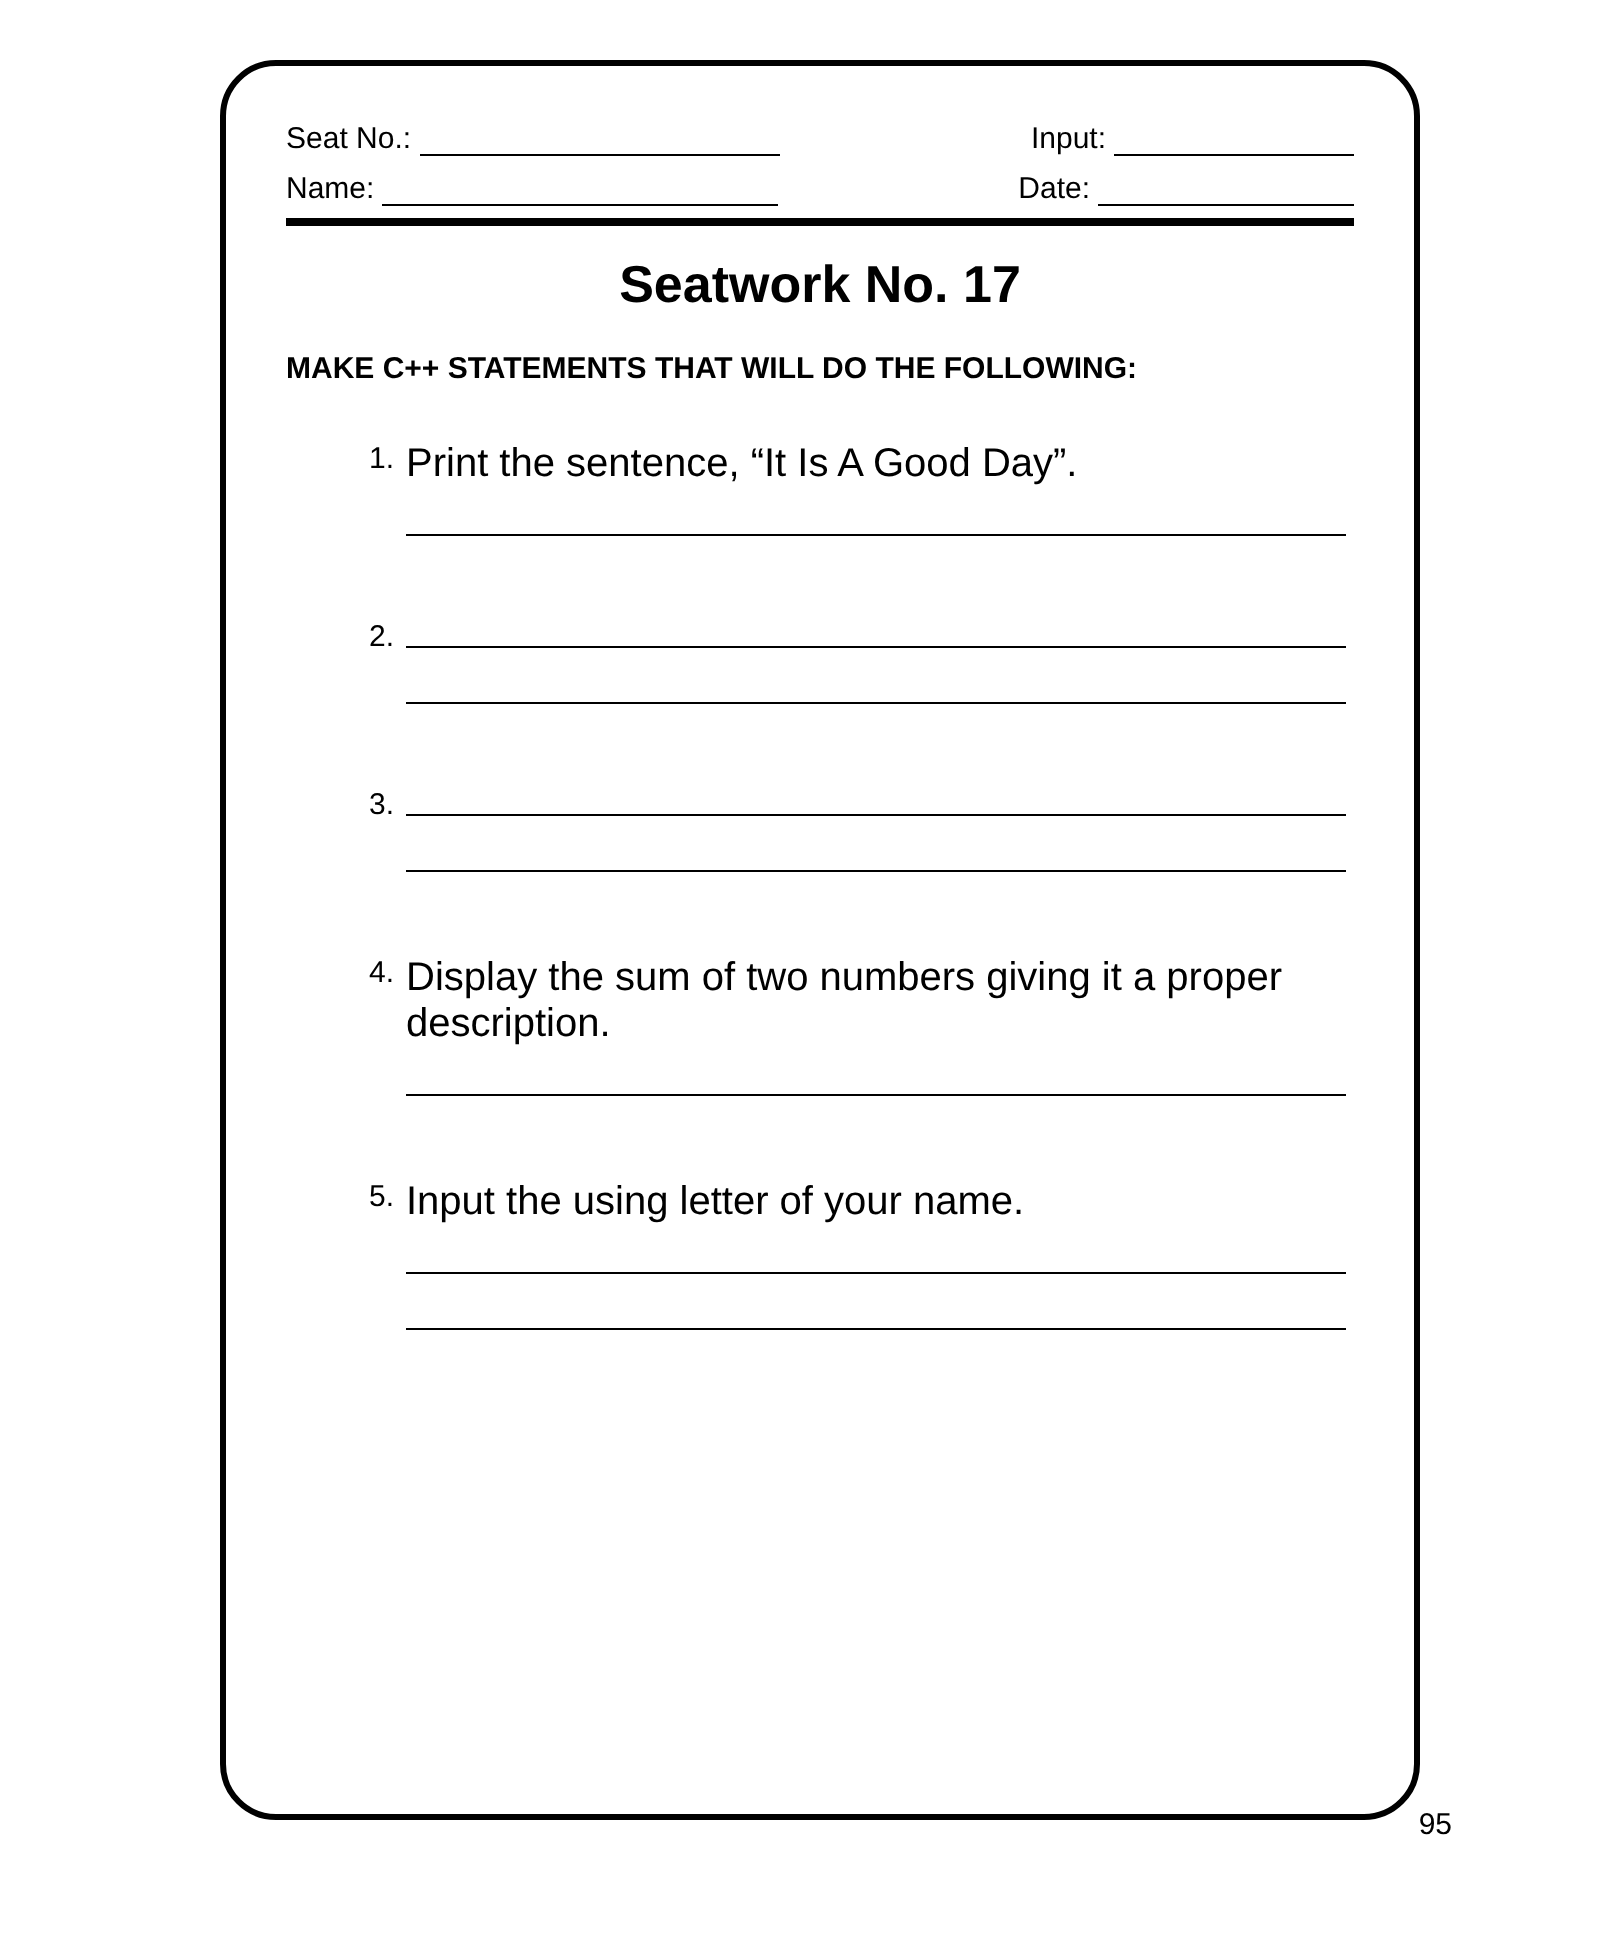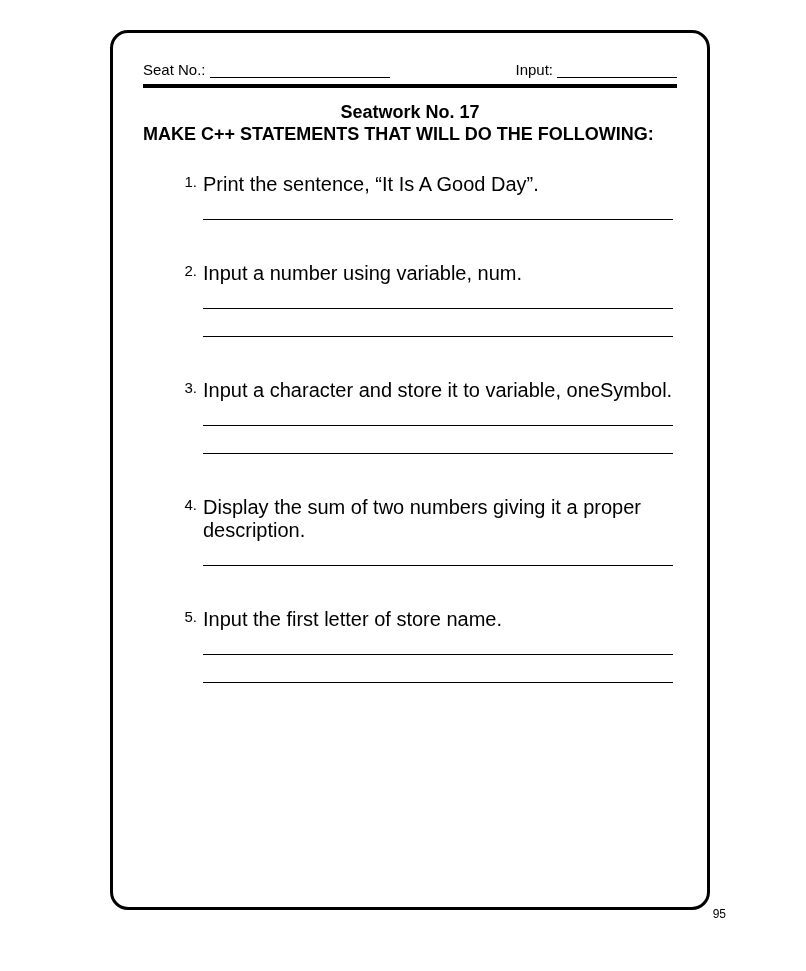--- a/index.html
+++ b/index.html
@@ -10,21 +10,21 @@
       height: 971px;
       position: relative;
     }
     .page-frame {
       position: absolute;
       left: 110px;
       top: 30px;
       width: 600px;
       height: 880px;
       border: 3px solid #000;
-      border-radius: 18px;
+      border-radius: 28px;
       padding: 28px 30px 20px 30px;
     }
     .header-fields {
       display: flex;
       flex-direction: column;
       gap: 8px;
       font-size: 15px;
       margin-bottom: 4px;
     }
     .header-row {
@@ -48,26 +48,26 @@
     .name-line { width: 198px; }
     .date-line { width: 128px; }
     .thick-rule {
       border: none;
       border-top: 4px solid #000;
       margin-top: 6px;
       margin-bottom: 14px;
     }
     .title {
       text-align: center;
-      font-size: 18px;
+      font-size: 26px;
       font-weight: bold;
-      margin-bottom: 1px;
+      margin-bottom: 18px;
     }
     .instruction {
-      font-size: 18px;
+      font-size: 15px;
       font-weight: bold;
       margin-bottom: 28px;
     }
     .questions {
       padding-left: 36px;
       padding-right: 4px;
     }
     .q-item {
       display: flex;
       margin-bottom: 28px;
@@ -86,37 +86,47 @@
     .q-text { margin-bottom: 10px; }
     .answer-line {
       border-bottom: 1.5px solid #000;
       height: 14px;
       margin-bottom: 14px;
     }
     .page-number {
       position: absolute;
       right: 80px;
       bottom: 50px;
-      font-size: 12px;
+      font-size: 15px;
     }
   </style>
 </head>
 <body>
 
 <div class="page-frame">
 
   <div class="header-fields">
     <div class="header-row">
       <div class="field">
         <span class="field-label">Seat No.:</span>
         <span class="field-line seat-line"></span>
       </div>
       <div class="field">
         <span class="field-label">Input:</span>
         <span class="field-line rating-line"></span>
+      </div>
+    </div>
+    <div class="header-row">
+      <div class="field">
+        <span class="field-label">Name:</span>
+        <span class="field-line name-line"></span>
+      </div>
+      <div class="field">
+        <span class="field-label">Date:</span>
+        <span class="field-line date-line"></span>
       </div>
     </div>
   </div>
 
   <hr class="thick-rule">
 
   <div class="title">Seatwork No. 17</div>
 
   <div class="instruction">MAKE C++ STATEMENTS THAT WILL DO THE FOLLOWING:</div>
 
@@ -126,47 +136,45 @@
       <div class="q-num">1.</div>
       <div class="q-body">
         <div class="q-text">Print the sentence, “It Is A Good Day”.</div>
         <div class="answer-line"></div>
       </div>
     </div>
 
     <div class="q-item">
       <div class="q-num">2.</div>
       <div class="q-body">
-        <div class="q-text">Input a number using variable, num.</div>
         <div class="answer-line"></div>
         <div class="answer-line"></div>
       </div>
     </div>
 
     <div class="q-item">
       <div class="q-num">3.</div>
       <div class="q-body">
-        <div class="q-text">Input a character and store it to variable, oneSymbol.</div>
         <div class="answer-line"></div>
         <div class="answer-line"></div>
       </div>
     </div>
 
     <div class="q-item">
       <div class="q-num">4.</div>
       <div class="q-body">
         <div class="q-text">Display the sum of two numbers giving it a proper description.</div>
         <div class="answer-line"></div>
       </div>
     </div>
 
     <div class="q-item">
       <div class="q-num">5.</div>
       <div class="q-body">
-        <div class="q-text">Input the first letter of store name.</div>
+        <div class="q-text">Input the using letter of your name.</div>
         <div class="answer-line"></div>
         <div class="answer-line"></div>
       </div>
     </div>
   </div>
 
 </div>
 
 <div class="page-number">95</div>
 

